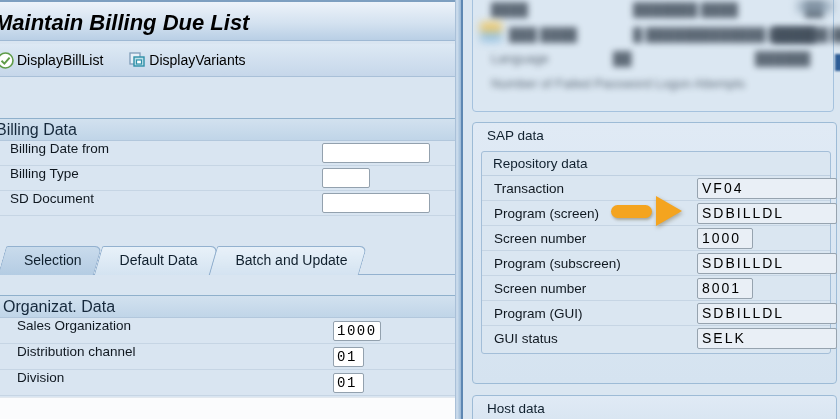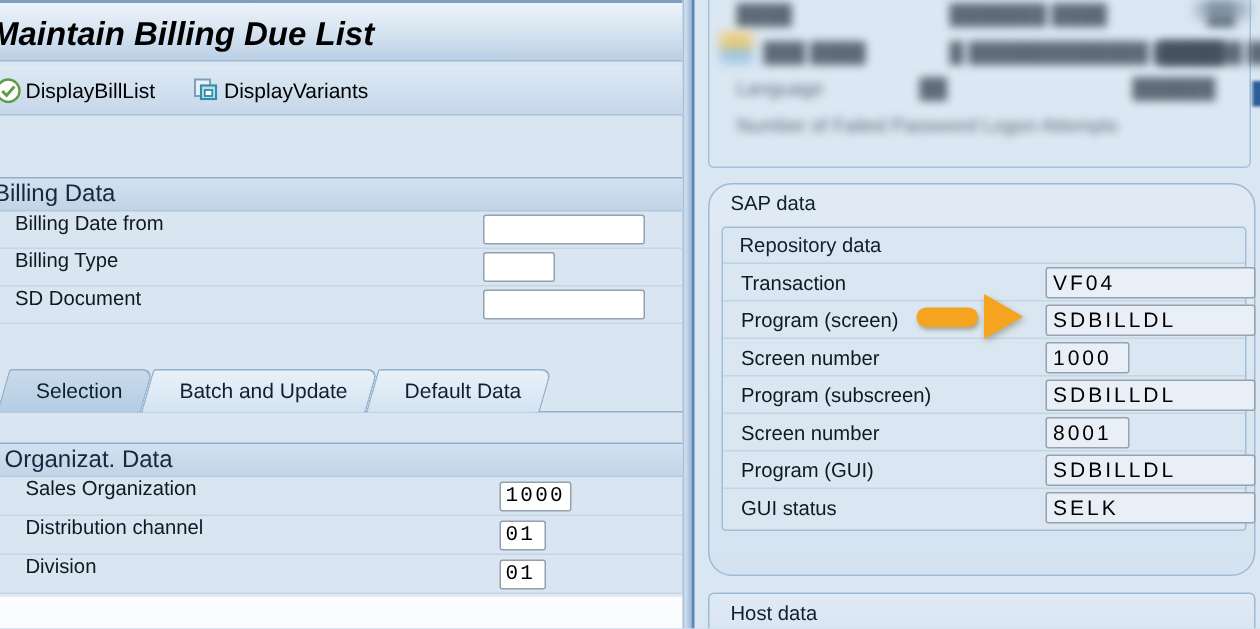--- a/index.html
+++ b/index.html
@@ -69,21 +69,21 @@
     border:1px solid #a5c2de; border-radius:4px; background:#dbe7f2; }
 
   .blur { position:absolute; filter:blur(3px); opacity:.8; color:#3e4a57;
     font-size:13px; white-space:nowrap; }
   .blob { position:absolute; filter:blur(4px); opacity:.75; border-radius:3px; }
   .sys-ic { left:7px; top:21px; width:22px; height:20px;
     background:linear-gradient(180deg,#f3c043 45%,#85b8dc 55%); }
   .dark-sliver { position:absolute; left:372px; top:54px; width:7px; height:17px;
     background:#2e5d96; filter:blur(1px); }
 
-  .rbox { position:absolute; border:1px solid #9dbbd6; border-radius:16px;
+  .rbox { position:absolute; border:1px solid #9dbbd6; border-radius:4px;
     background:linear-gradient(180deg,#e0eaf5,#d5e3f0); }
   .sap-box { left:9px; top:122px; width:365px; height:262px; }
   .host-box { left:9px; top:395px; width:365px; height:40px; border-radius:4px 4px 0 0; }
   .box-head { height:24px; display:flex; align-items:center; padding-left:14px;
     font-size:13.5px; color:#10202e; }
 
   .repo-box { position:absolute; left:8px; top:28px; width:350px; height:203px;
     border:1px solid #a3bed8; border-radius:3px; background:#dae6f1; }
   .repo-head { height:24px; display:flex; align-items:center; padding-left:11px;
     font-size:13.5px; color:#10202e; border-bottom:1px solid #bfd0e1; }
@@ -152,24 +152,24 @@
         <span class="flabel">SD Document</span>
         <input class="inp" style="left: 322px; width: 108px;" value="">
       </div>
     </div>
 
     <div class="tabs">
       <div class="tab active">
         <span>Selection</span>
       </div>
       <div class="tab">
+        <span>Default Data</span>
+      </div>
+      <div class="tab">
         <span>Batch and Update</span>
-      </div>
-      <div class="tab">
-        <span>Default Data</span>
       </div>
     </div>
     <div class="tabline"></div>
 
     <div class="group" style="top:295px">
       <div class="ghead">
         <span class="padleft">Organizat. Data</span>
       </div>
       <div class="frow" style="height:26px">
         <span class="flabel indent">Sales Organization</span>

